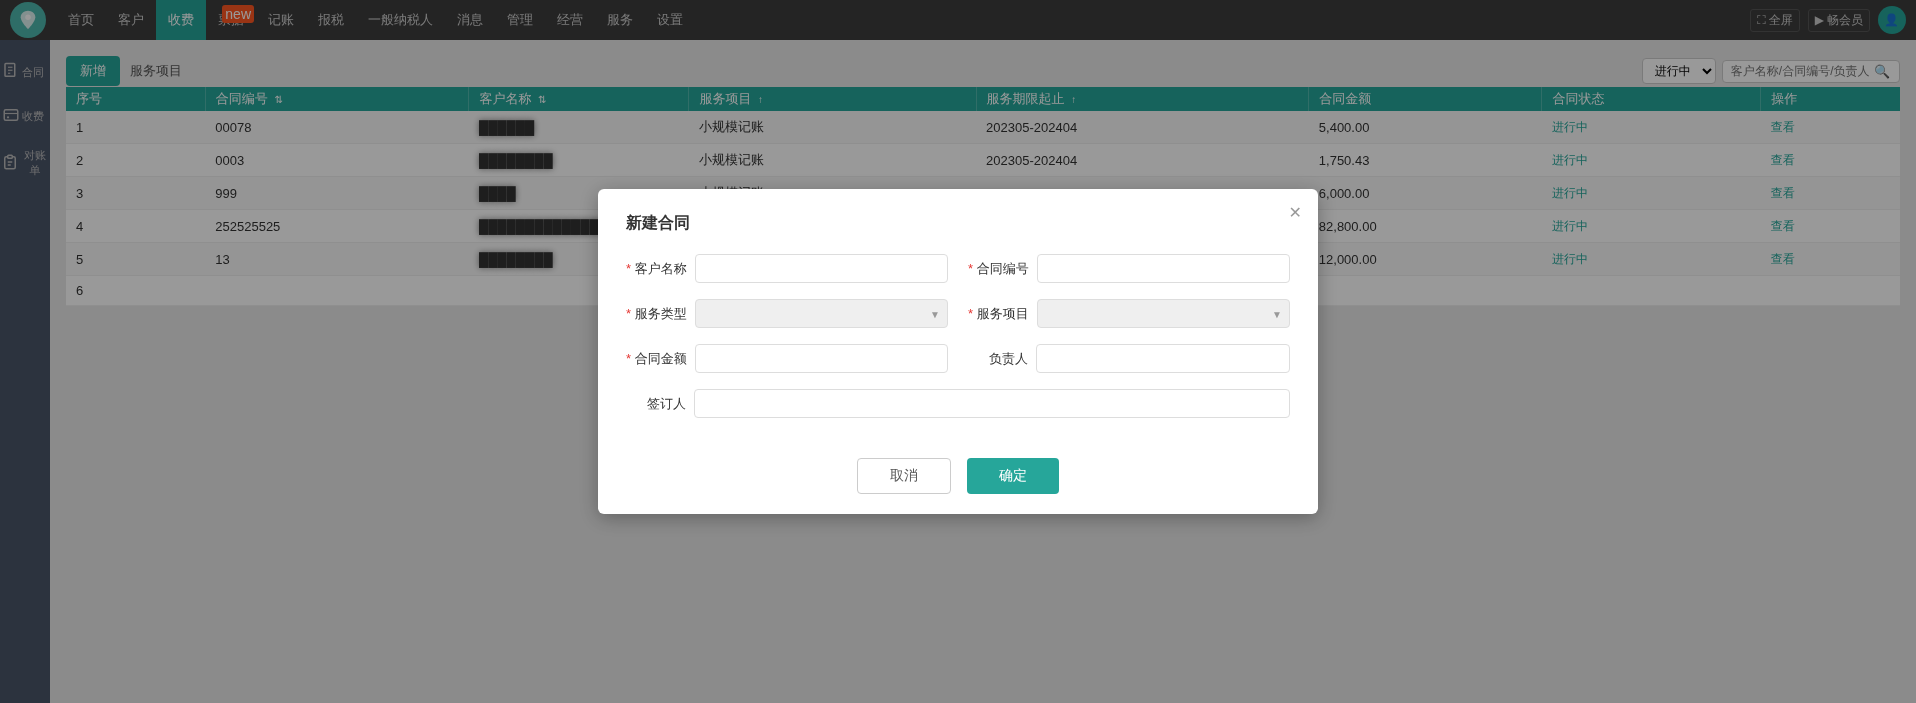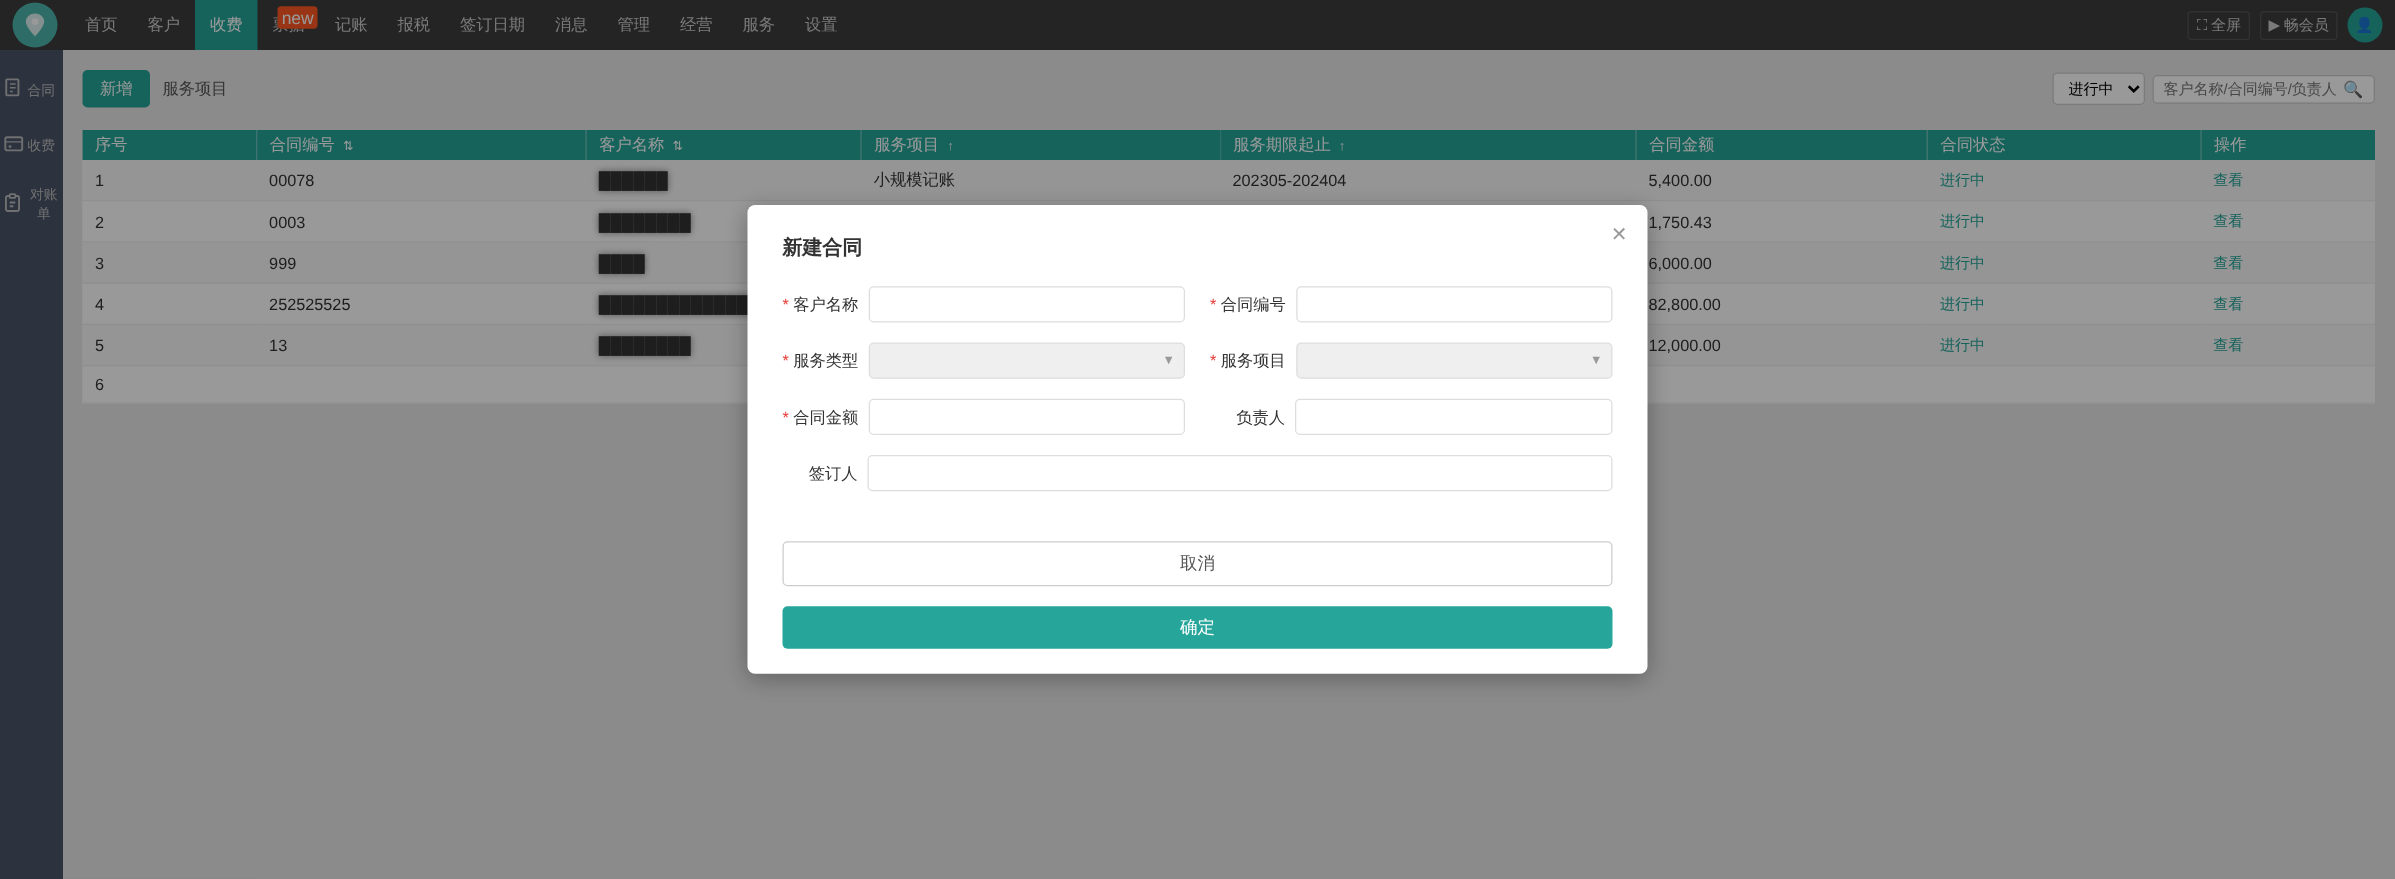--- a/index.html
+++ b/index.html
@@ -112,21 +112,21 @@
       padding: 16px;
       min-height: calc(100vh - 40px);
       background: #e8e8e8;
     }
 
     
     .toolbar {
       display: flex;
       align-items: center;
       gap: 10px;
-      margin-bottom: 18px;
+      margin-bottom: 1px;
     }
     .btn-new {
       background: #26a69a;
       color: #fff;
       border: none;
       padding: 6px 14px;
       border-radius: 4px;
       cursor: pointer;
       font-size: 13px;
     }
@@ -300,21 +300,20 @@
       transform: translateY(-50%);
       color: #aaa;
       font-size: 14px;
       pointer-events: none;
     }
     .modal-footer {
       display: flex;
       justify-content: center;
       gap: 16px;
       margin-top: 24px;
-      flex-direction: column;
     }
     .btn-cancel {
       background: #fff;
       color: #555;
       border: 1px solid #ccc;
       padding: 8px 32px;
       border-radius: 4px;
       cursor: pointer;
       font-size: 14px;
     }
@@ -344,21 +343,21 @@
   <div class="nav-items">
     <div class="nav-item">首页</div>
     <div class="nav-item">客户</div>
     <div class="nav-item active">收费</div>
     <div class="nav-item" style="position:relative">
       <span>票据</span>
       <span class="new-badge">new</span>
     </div>
     <div class="nav-item">记账</div>
     <div class="nav-item">报税</div>
-    <div class="nav-item">签订日期</div>
+    <div class="nav-item">一般纳税人</div>
     <div class="nav-item">消息</div>
     <div class="nav-item">管理</div>
     <div class="nav-item">经营</div>
     <div class="nav-item">服务</div>
     <div class="nav-item">设置</div>
   </div>
   <div class="top-nav-right">
     <div class="btn-fullscreen">
       <span>⛶</span>
       <span>全屏</span>

